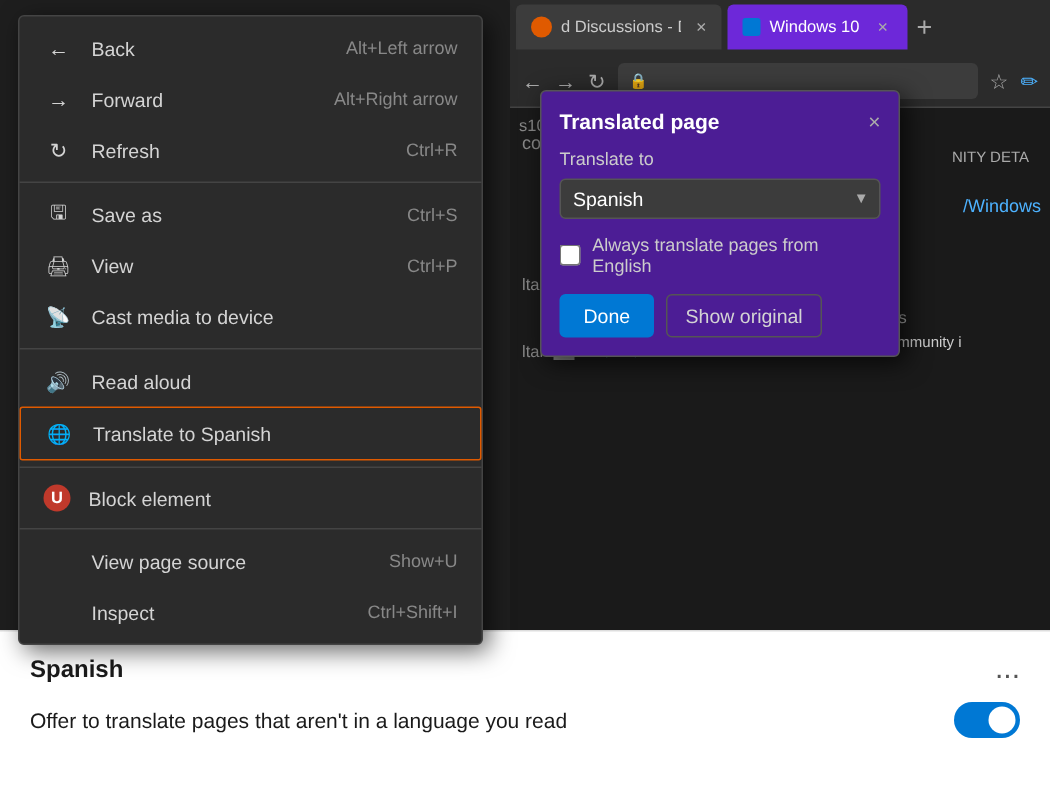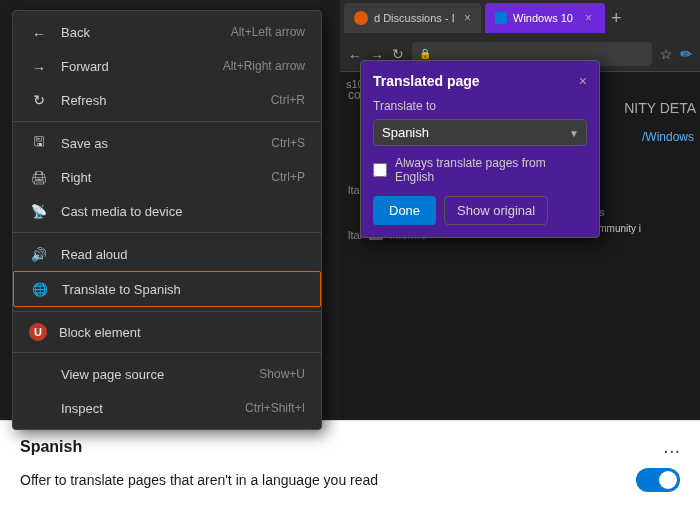--- a/index.html
+++ b/index.html
@@ -360,24 +360,24 @@
       width: 14px;
       height: 10px;
       background: #888;
     }
     .informe-text {
       color: #4db2ff;
       font-size: 11px;
     }
     .unity-detail {
       position: absolute;
-      top: 100px; right: 0;
+      top: 100px; right: 10px;
       width: 100px;
       color: #aaa;
-      font-size: 14px;
+      font-size: 10px;
       text-align: right;
       padding-right: 4px;
     }
     .windows-text {
       position: absolute;
       top: 130px; right: 2px;
       color: #4db2ff;
       font-size: 12px;
       text-align: center;
       padding-right: 4px;
@@ -461,21 +461,21 @@
   <div class="menu-divider"></div>
 
   <div class="menu-item">
     <span class="menu-item-icon" style="font-size:13px;">🖫</span>
     <span class="menu-item-label">Save as</span>
     <span class="menu-item-shortcut">Ctrl+S</span>
   </div>
 
   <div class="menu-item">
     <span class="menu-item-icon" style="font-size:13px;">🖨</span>
-    <span class="menu-item-label">Right</span>
+    <span class="menu-item-label">View</span>
     <span class="menu-item-shortcut">Ctrl+P</span>
   </div>
 
   <div class="menu-item">
     <span class="menu-item-icon" style="font-size:13px;">📡</span>
     <span class="menu-item-label">Cast media to device</span>
     <span class="menu-item-shortcut"></span>
   </div>
   <div class="menu-divider"></div>
 

